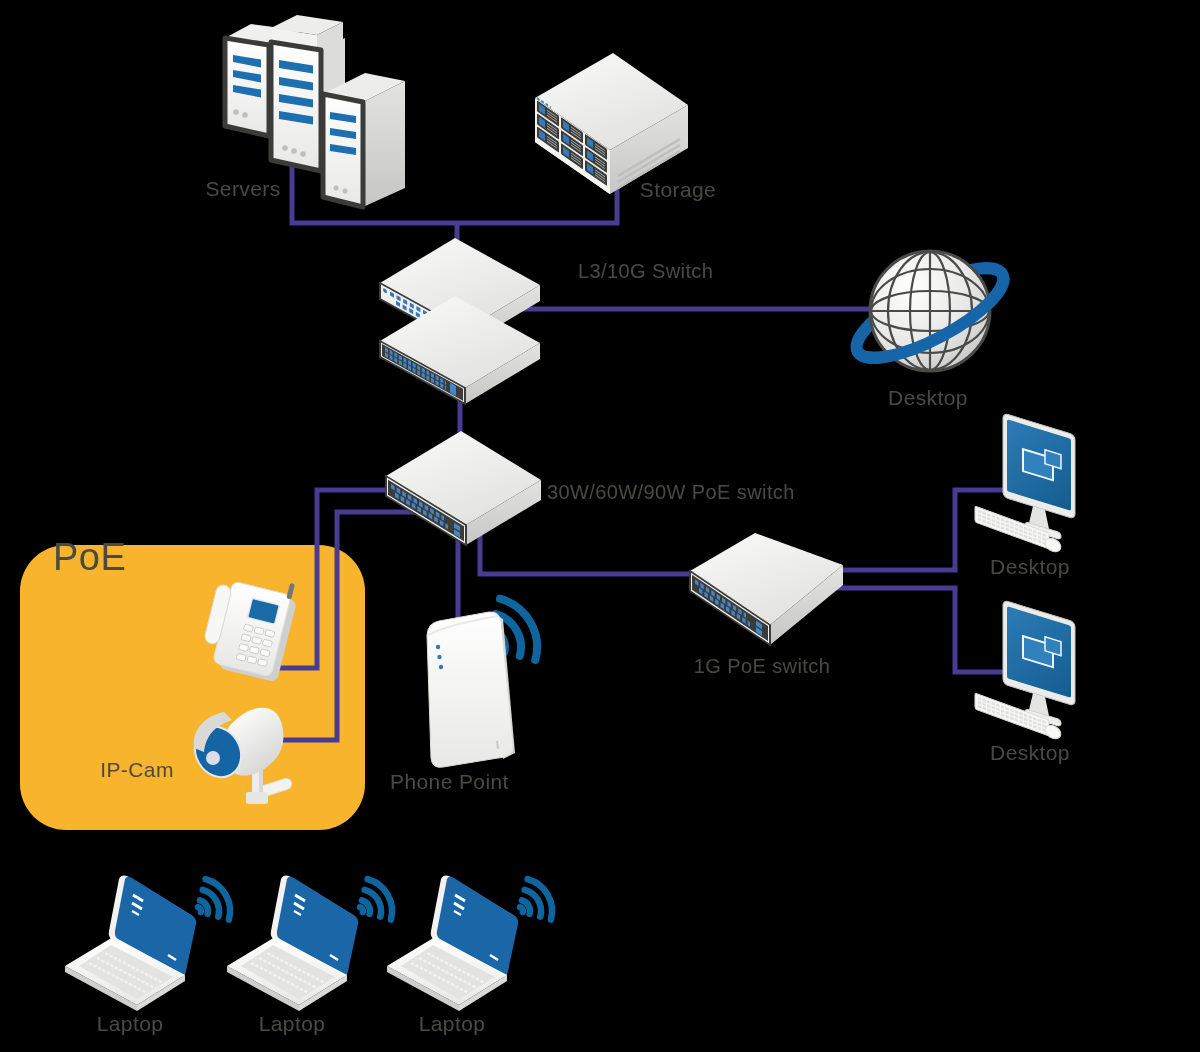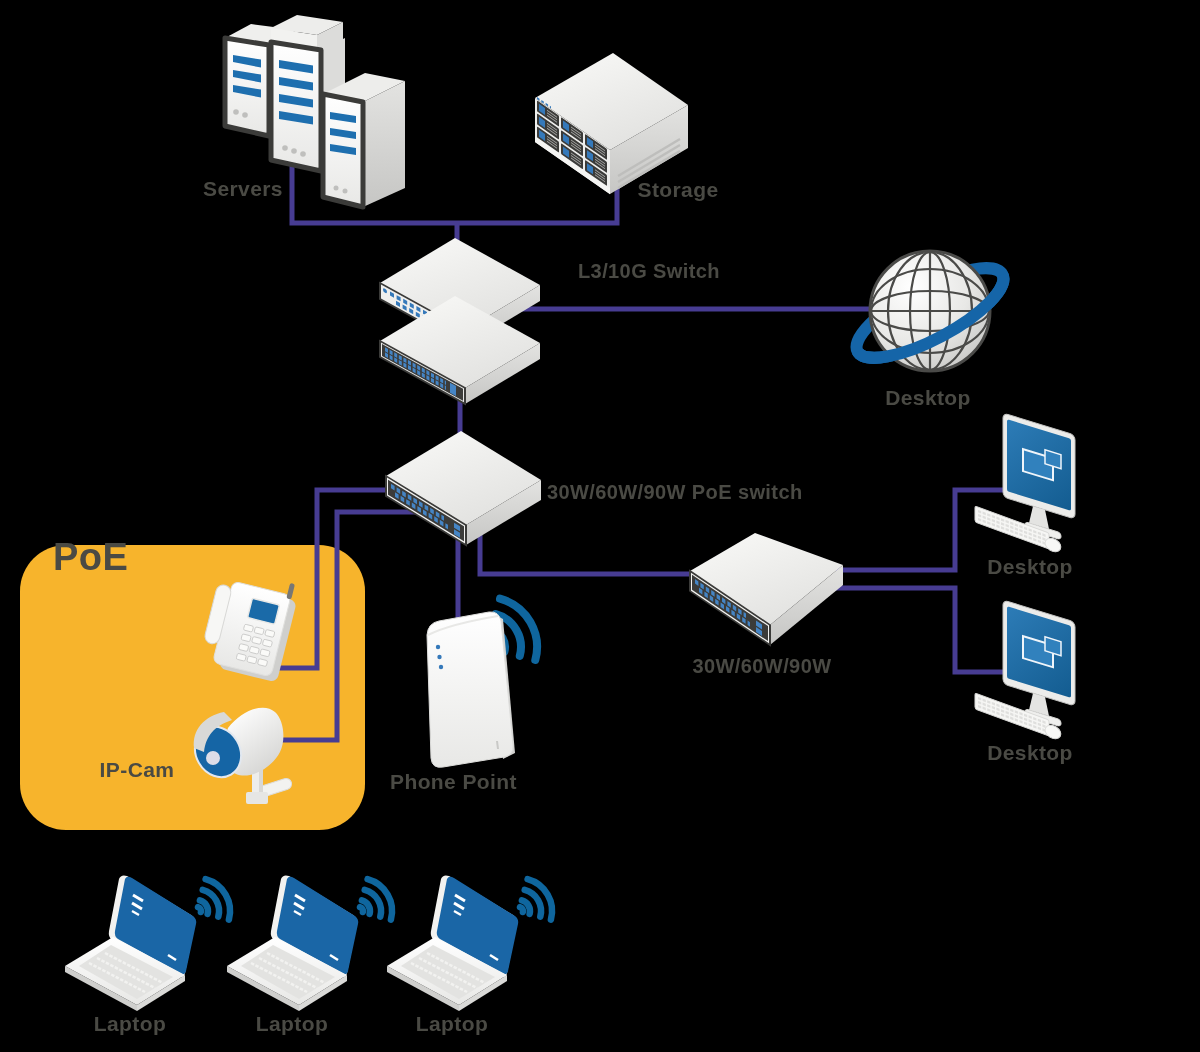--- a/index.html
+++ b/index.html
@@ -1,21 +1,21 @@
 <!DOCTYPE html>
 <html><head>
 <meta charset="utf-8">
 <style>
   html,body{margin:0;padding:0;}
   body{background:#000;width:1200px;height:1052px;position:relative;overflow:hidden;
        font-family:"Liberation Sans","DejaVu Sans",sans-serif;}
   .stage{position:absolute;left:0;top:0;width:1200px;height:1052px;}
   .abs{position:absolute;}
   svg{overflow:visible;display:block;}
-  .lbl{position:absolute;color:#4a4a44;font-weight:bold;letter-spacing:.4px;
+  .lbl{position:absolute;color:#4a4a44;font-weight:normal;letter-spacing:.4px;
        font-size:21px;line-height:27px;white-space:pre-line;}
   .lbl.center{text-align:center;}
   .lbl.big{font-size:38px;letter-spacing:.5px;}
   .poe-zone{position:absolute;left:20px;top:545px;width:345px;height:285px;
             border-radius:46px;background:#f7b42c;}
 </style>
 </head>
 <body>
 
 <div class="stage">
@@ -386,20 +386,20 @@
   <div class="lbl center" style="left:620px;top:176px;width:116px">Storage</div>
   <div class="lbl" style="left:578px;top:258px;font-size:20px">L3/10G Switch</div>
   <div class="lbl center" style="left:868px;top:384px;width:120px">Desktop</div>
   <div class="lbl" style="left:547px;top:452px;font-size:20px;line-height:27px">
     <div>30W/60W/90W PoE switch</div>
   </div>
   <div class="lbl big" style="left:53px;top:544px">PoE</div>
   <div class="lbl center" style="left:77px;top:756px;width:120px">IP-Cam</div>
   <div class="lbl" style="left:390px;top:768px">Phone Point</div>
   <div class="lbl center" style="left:662px;top:626px;width:200px;font-size:20px;line-height:27px">
-    <div>30W/60W/90W</div>
+    <div>1G PoE switch</div>
   </div>
   <div class="lbl center" style="left:970px;top:553px;width:120px">Desktop</div>
   <div class="lbl center" style="left:970px;top:739px;width:120px">Desktop</div>
   <div class="lbl center" style="left:70px;top:1010px;width:120px">Laptop</div>
   <div class="lbl center" style="left:232px;top:1010px;width:120px">Laptop</div>
   <div class="lbl center" style="left:392px;top:1010px;width:120px">Laptop</div>
 </div>
 
 </body></html>

